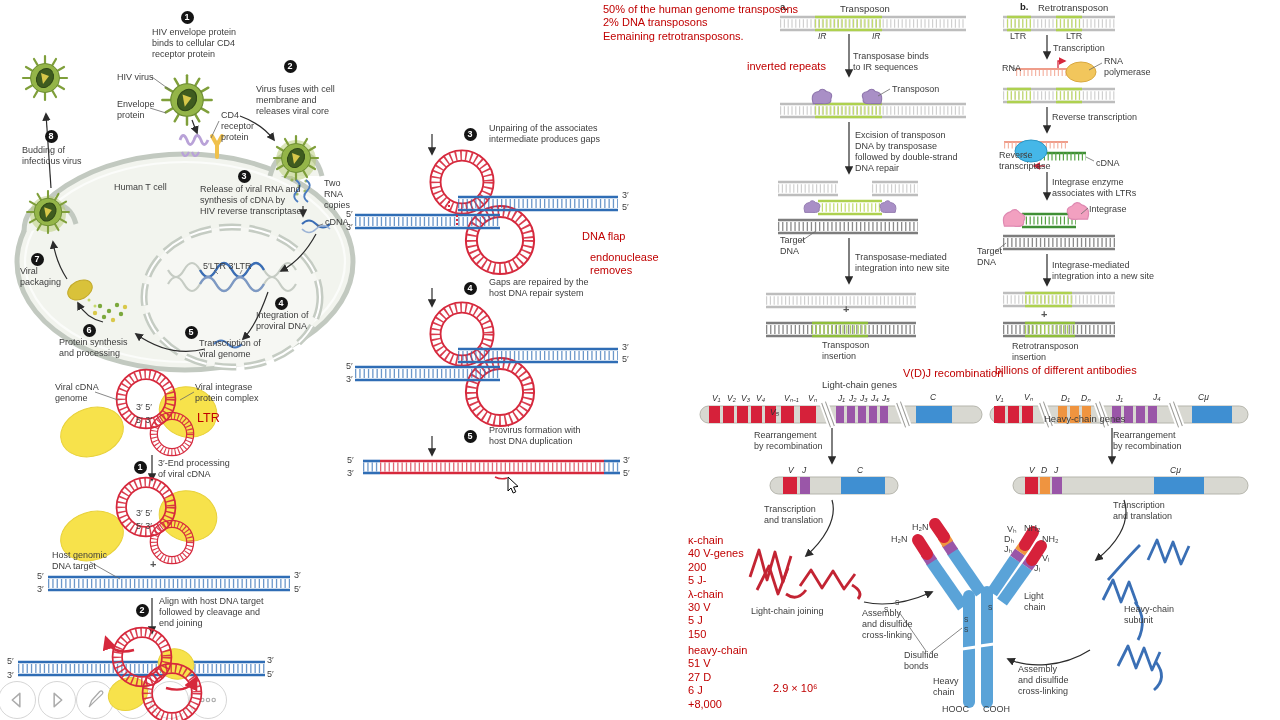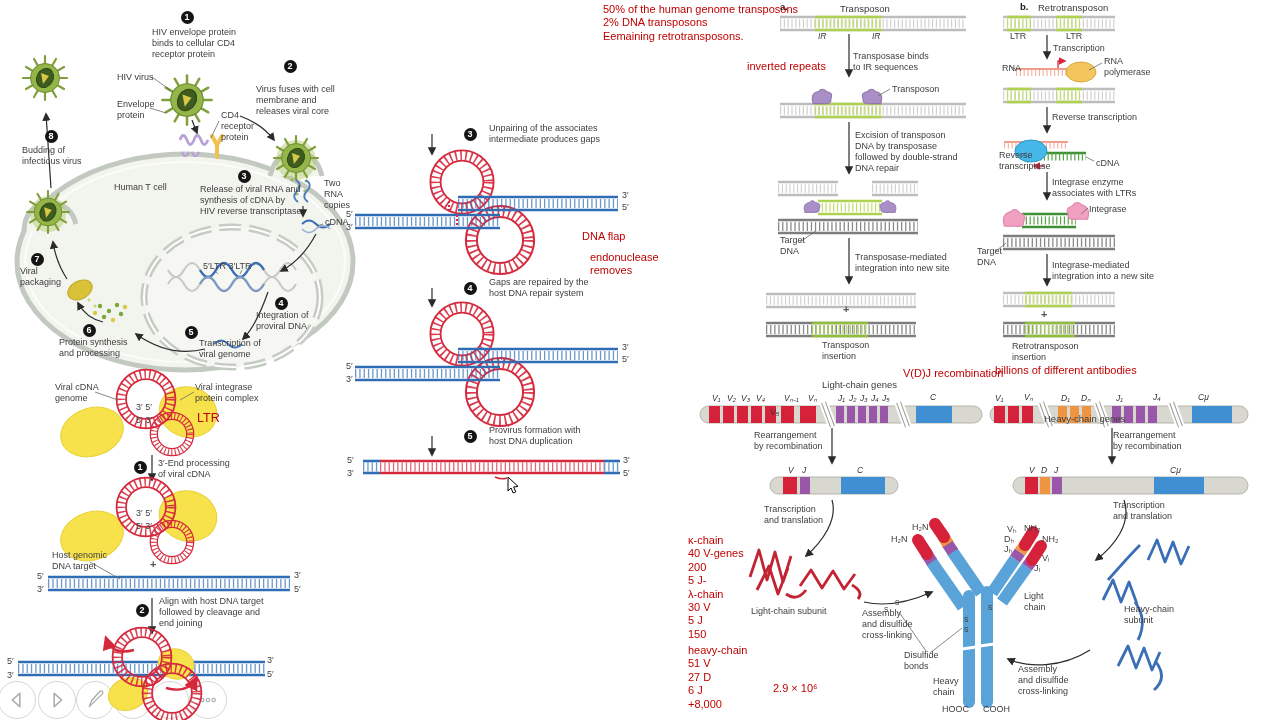--- a/index.html
+++ b/index.html
@@ -610,21 +610,21 @@
     <div class="lbl i" style="left: 871px; top: 393px;">J₄</div>
     <div class="lbl i" style="left: 882px; top: 393px;">J₅</div>
     <div class="lbl i" style="left: 930px; top: 392px;">C</div>
     <div class="lbl" style="left: 754px; top: 430px;">Rearrangement
 by recombination</div>
     <div class="lbl i" style="left: 788px; top: 465px;">V</div>
     <div class="lbl i" style="left: 802px; top: 465px;">J</div>
     <div class="lbl i" style="left: 857px; top: 465px;">C</div>
     <div class="lbl" style="left: 764px; top: 504px;">Transcription
 and translation</div>
-    <div class="lbl" style="left: 751px; top: 606px;">Light-chain subunit</div>
+    <div class="lbl" style="left: 751px; top: 606px;">Light-chain joining</div>
     <div class="lbl" style="left: 862px; top: 608px;">Assembly
 and disulfide
 cross-linking</div>
     <div class="lbl" style="left: 891px; top: 534px;">H₂N</div>
     <div class="lbl" style="left: 912px; top: 522px;">H₂N</div>
     <div class="lbl s" style="left: 884px; top: 606px;">S</div>
     <div class="lbl s" style="left: 895px; top: 599px;">S</div>
     <div class="lbl s" style="left: 964px; top: 616px;">S</div>
     <div class="lbl s" style="left: 964px; top: 626px;">S</div>
     <div class="lbl s" style="left: 988px; top: 604px;">S</div>

